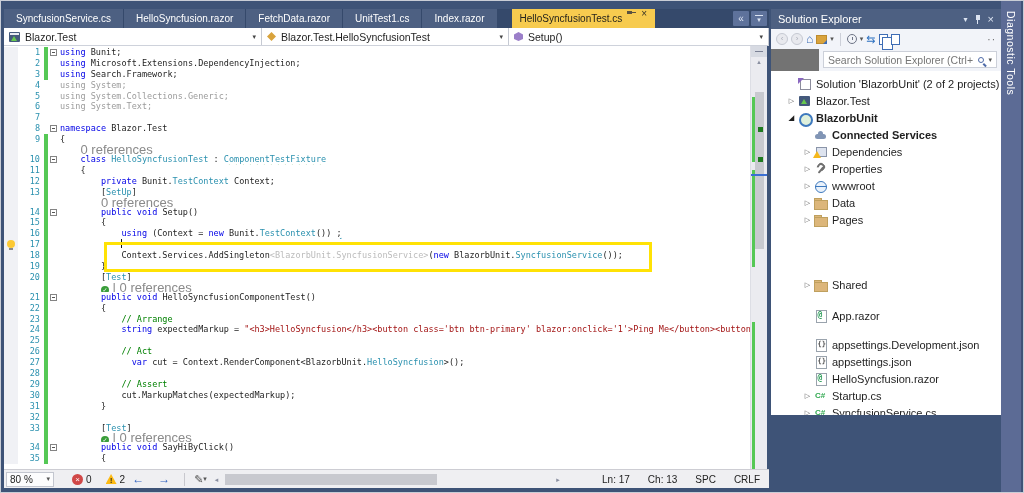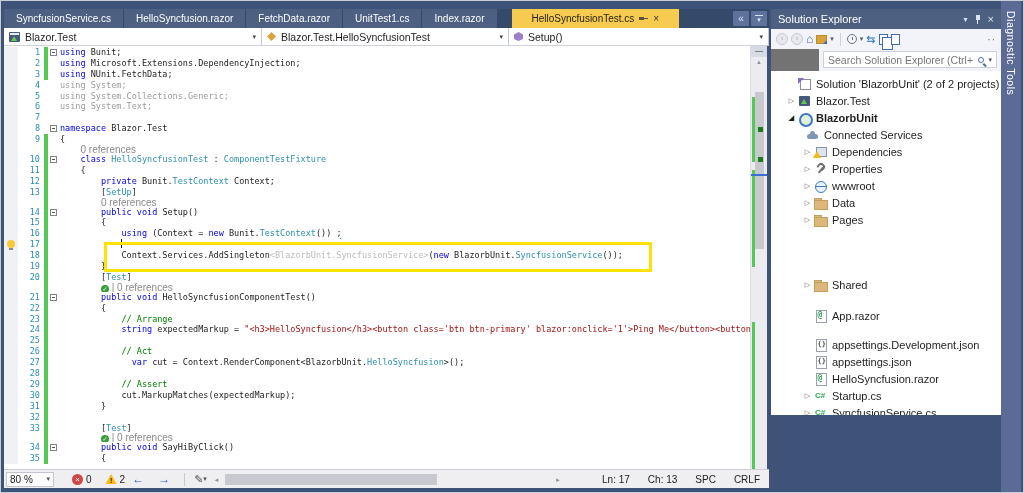--- a/index.html
+++ b/index.html
@@ -8,21 +8,21 @@
     position:relative; width:1024px; height:493px;
     background:#3E5377; border:1px solid #C9CDD6; overflow:hidden;
     font-family:"Liberation Sans", sans-serif; -webkit-font-smoothing:antialiased;
   }
   
   .tabbar{ position:absolute; left:3px; top:8px; width:765px; height:19px;
     background:#35496B; display:flex; align-items:stretch; }
   .tab{ flex:none; background:#4D6082; color:#FFF; font-size:10px; line-height:19px;
     padding:0 12px; margin-right:1px; white-space:nowrap; cursor:default; }
   .tab-gap{ flex:none; width:14px; }
-  .tab.active{ background:#F7CB4F; color:#26241C; display:flex; align-items:center; gap:5px; padding:0 20px; }
+  .tab.active{ background:#F7CB4F; color:#26241C; display:flex; align-items:flex-start; gap:5px; padding:0 8px; }
   .pin-ic{ display:inline-block; width:9px; height:7px; position:relative; }
   .pin-ic::before{ content:""; position:absolute; left:0; top:2px; width:5px; height:3px; background:#5A5240; }
   .pin-ic::after{ content:""; position:absolute; left:5px; top:3px; width:4px; height:1px; background:#5A5240; }
   .close-x{ font-size:10px; color:#3A3526; line-height:10px; }
   .tabbar-right{ margin-left:auto; display:flex; align-items:center; gap:2px; padding-right:2px; }
   .tb-btn{ width:16px; height:15px; background:#5E729B; color:#DCE4F2; font-size:10px;
     text-align:center; line-height:15px; border-radius:1px; }
   .tb-btn.dd{ position:relative; font-size:7px; line-height:17px; }
   .tb-btn.dd::before{ content:""; position:absolute; left:4px; top:4px; width:8px; height:1px; background:#DCE4F2; }
   
@@ -51,21 +51,21 @@
   .c-bar{ flex:none; width:4px; } .c-bar.g{ background:#55C855; }
   .c-out{ flex:none; width:12px; position:relative; }
   .fold{ position:absolute; left:2px; top:2px; width:7px; height:7px; border:1px solid #848484;
     background:#FFF; }
   .fold::after{ content:""; position:absolute; left:1px; top:2px; width:3px; height:1px; background:#555; }
   .c-code{ flex:1; overflow:hidden; color:#1E1E1E; }
   .tk-kw{ color:#0000E6; } .tk-typ{ color:#2B91AF; } .tk-pl{ color:#1E1E1E; }
   .tk-com{ color:#008000; } .tk-str{ color:#A31515; } .tk-gr{ color:#9B9B9B; } .tk-dim{ color:#BBBBBB; }
   .tk-tylk{ color:#2B91AF; text-decoration:underline wavy #3A9E3A 1px; text-underline-offset:2px; }
   .tk-sq{ color:#1E1E1E; text-decoration:underline wavy #2B91AF 1px; text-underline-offset:1px; }
-  .tk-ref{ color:#8A8A8A; font-family:"Liberation Sans",sans-serif; font-size:10px; }
+  .tk-ref{ color:#8A8A8A; font-family:"Liberation Sans",sans-serif; font-size:13px; }
   .tk-ind{ }
   .chkdot{ display:inline-block; width:8px; height:8px; border-radius:50%; background:#3A9E3A;
     color:#FFF; font-size:6px; line-height:8px; text-align:center; vertical-align:0px;
     font-family:"DejaVu Sans",sans-serif; }
   .caret{ display:inline-block; width:1px; height:9px; background:#111; vertical-align:-1px; }
   .bulb{ position:absolute; left:3px; top:1px; width:8px; height:8px; border-radius:50%; background:#FCC934; }
   .bulb::after{ content:""; position:absolute; left:2px; top:8px; width:4px; height:2px; background:#8A8A8A; }
   .annotation{ position:absolute; left:100px; top:196px; width:548px; height:30px;
     border:3px solid #FFE205; pointer-events:none; }
   
@@ -220,21 +220,21 @@
       <span class="bi-method"></span>
       <span>Setup()</span>
       <span class="dd-arrow">▾</span>
     </div>
   </div>
 
   <div class="editor">
     <div class="code-rows">
         <div class="crow"><span class="c-gl"></span><span class="c-ln">1</span><span class="c-bar g"></span><span class="c-out"><span class="fold"></span></span><span class="c-code"><span class="tk-kw">using</span><span class="tk-pl"> Bunit;</span></span></div>
         <div class="crow"><span class="c-gl"></span><span class="c-ln">2</span><span class="c-bar g"></span><span class="c-out"></span><span class="c-code"><span class="tk-kw">using</span><span class="tk-pl"> Microsoft.Extensions.DependencyInjection;</span></span></div>
-        <div class="crow"><span class="c-gl"></span><span class="c-ln">3</span><span class="c-bar g"></span><span class="c-out"></span><span class="c-code"><span class="tk-kw">using</span><span class="tk-pl"> NUnit.FetchData;</span></span></div>
+        <div class="crow"><span class="c-gl"></span><span class="c-ln">3</span><span class="c-bar g"></span><span class="c-out"></span><span class="c-code"><span class="tk-kw">using</span><span class="tk-pl"> Search.Framework;</span></span></div>
         <div class="crow"><span class="c-gl"></span><span class="c-ln">4</span><span class="c-bar"></span><span class="c-out"></span><span class="c-code"><span class="tk-gr">using System;</span></span></div>
         <div class="crow"><span class="c-gl"></span><span class="c-ln">5</span><span class="c-bar"></span><span class="c-out"></span><span class="c-code"><span class="tk-gr">using System.Collections.Generic;</span></span></div>
         <div class="crow"><span class="c-gl"></span><span class="c-ln">6</span><span class="c-bar"></span><span class="c-out"></span><span class="c-code"><span class="tk-gr">using System.Text;</span></span></div>
         <div class="crow"><span class="c-gl"></span><span class="c-ln">7</span><span class="c-bar"></span><span class="c-out"></span><span class="c-code"></span></div>
         <div class="crow"><span class="c-gl"></span><span class="c-ln">8</span><span class="c-bar"></span><span class="c-out"><span class="fold"></span></span><span class="c-code"><span class="tk-kw">namespace</span><span class="tk-pl"> Blazor.Test</span></span></div>
         <div class="crow"><span class="c-gl"></span><span class="c-ln">9</span><span class="c-bar g"></span><span class="c-out"></span><span class="c-code"><span class="tk-pl">{</span></span></div>
         <div class="crow cl"><span class="c-gl"></span><span class="c-ln"></span><span class="c-bar g"></span><span class="c-out"></span><span class="c-code"><span class="tk-ind">    </span><span class="tk-ref">0 references</span></span></div>
         <div class="crow"><span class="c-gl"></span><span class="c-ln">10</span><span class="c-bar g"></span><span class="c-out"><span class="fold"></span></span><span class="c-code"><span class="tk-pl">    </span><span class="tk-kw">class</span><span class="tk-pl"> </span><span class="tk-typ">HelloSyncfusionTest</span><span class="tk-pl"> : </span><span class="tk-tylk">ComponentTestFixture</span></span></div>
         <div class="crow"><span class="c-gl"></span><span class="c-ln">11</span><span class="c-bar g"></span><span class="c-out"></span><span class="c-code"><span class="tk-pl">    {</span></span></div>
         <div class="crow"><span class="c-gl"></span><span class="c-ln">12</span><span class="c-bar g"></span><span class="c-out"></span><span class="c-code"><span class="tk-pl">        </span><span class="tk-kw">private</span><span class="tk-pl"> Bunit.</span><span class="tk-typ">TestContext</span><span class="tk-pl"> Context;</span></span></div>
@@ -346,21 +346,21 @@
         <div class="trow" style="padding-left: 14px;">
           <span class="texp">▷</span>
           <span class="ti ti-testproj"></span>
           <span>Blazor.Test</span>
         </div>
         <div class="trow bold" style="padding-left: 14px;">
           <span class="texp open">◢</span>
           <span class="ti ti-webproj"></span>
           <span>BlazorbUnit</span>
         </div>
-        <div class="trow" style="padding-left: 22px;">
+        <div class="trow" style="padding-left: 30px; font-weight: bold;">
           <span class="texp"></span>
           <span class="ti ti-cloud"></span>
           <span>Connected Services</span>
         </div>
         <div class="trow" style="padding-left: 30px;">
           <span class="texp">▷</span>
           <span class="ti ti-deps ti-warn"></span>
           <span>Dependencies</span>
         </div>
         <div class="trow" style="padding-left: 30px;">

